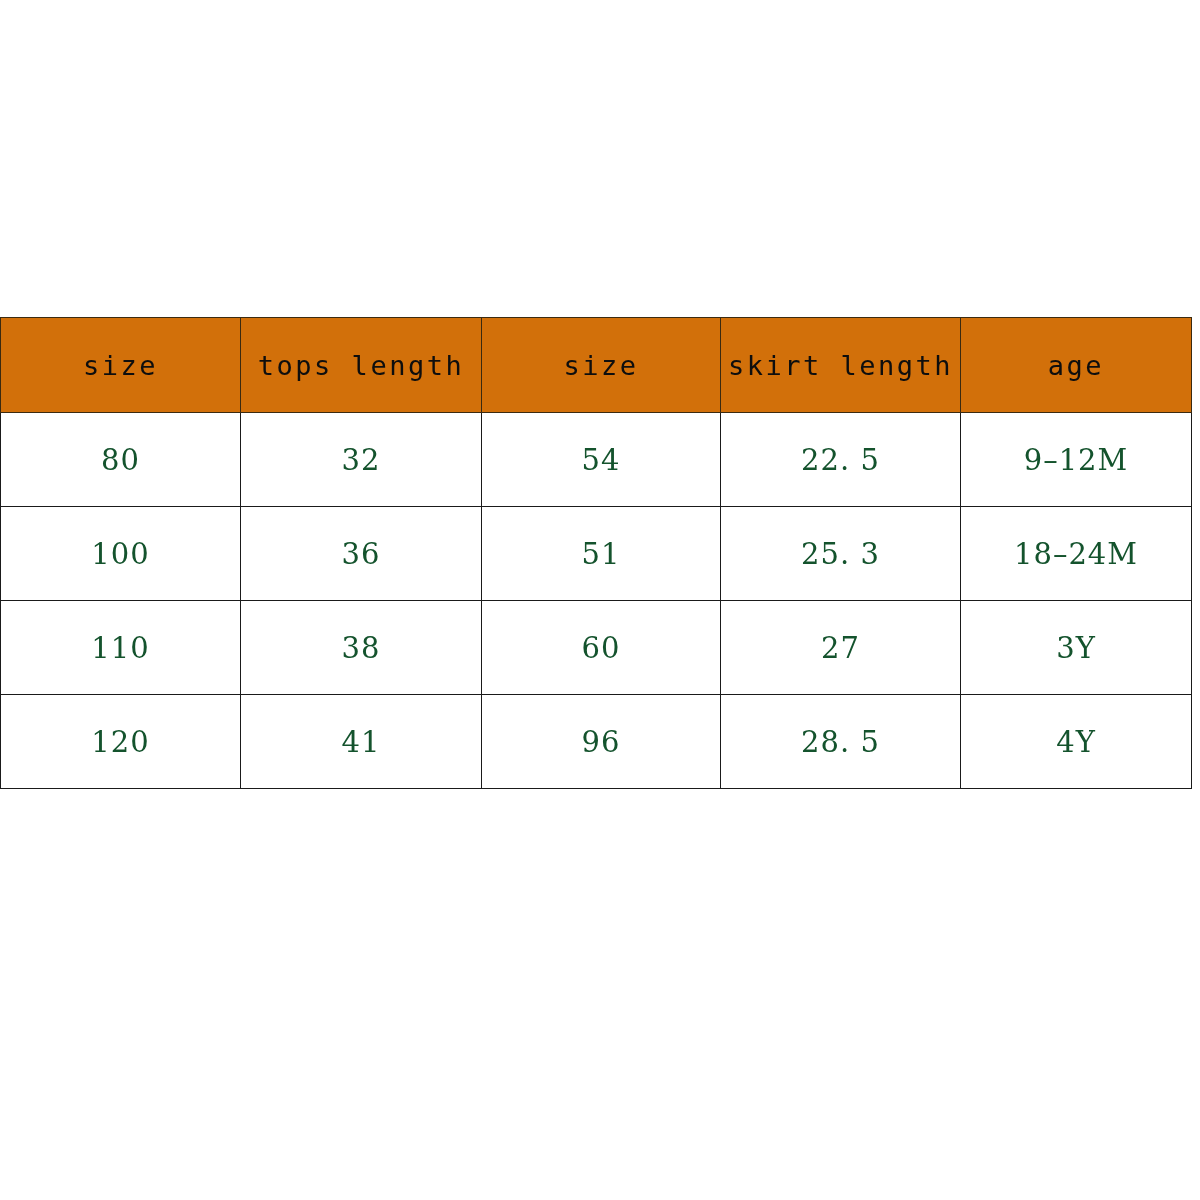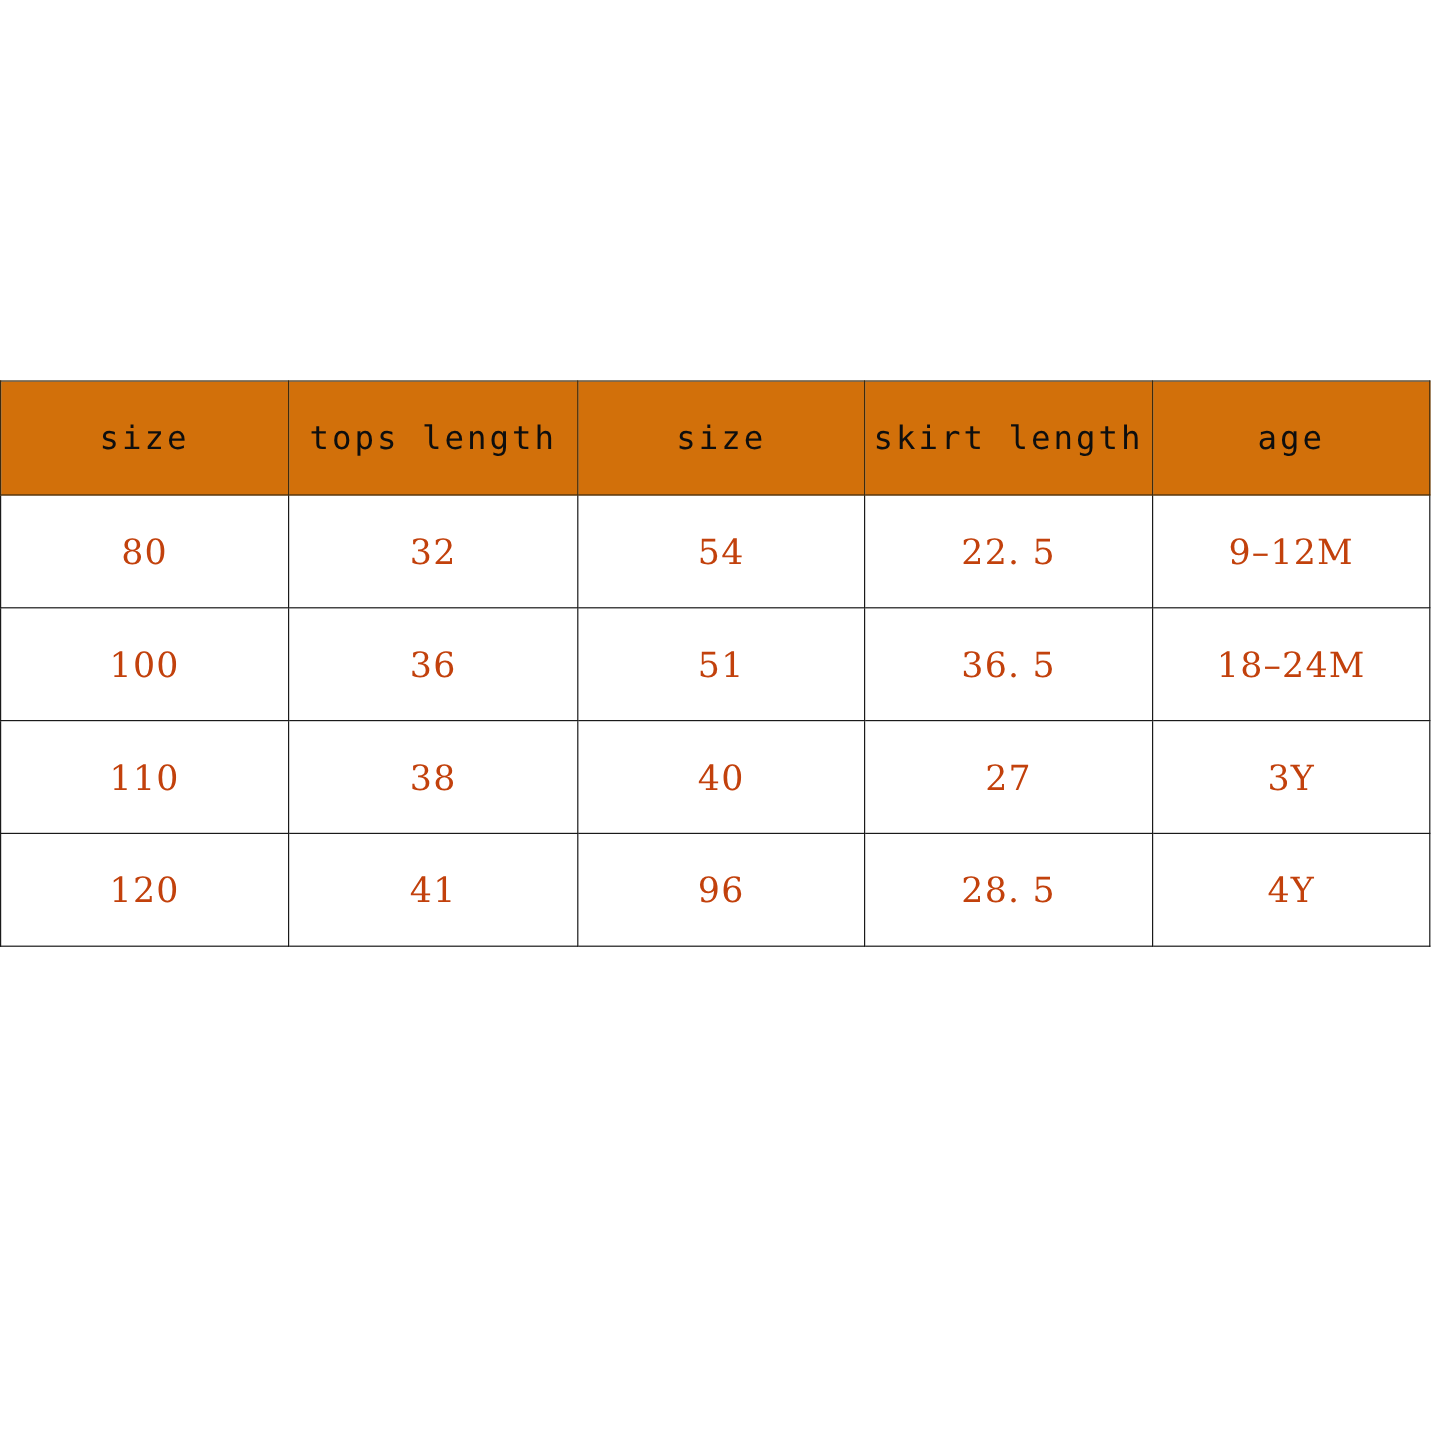--- a/index.html
+++ b/index.html
@@ -41,21 +41,21 @@
   table.size-chart col.c-bust        { width: 239px; }
   table.size-chart col.c-skirt       { width: 240px; }
   table.size-chart col.c-age         { width: 231px; }
 
   table.size-chart th,
   table.size-chart td {
     border: 1px solid #1a1a1a;
     text-align: center;
     vertical-align: middle;
     padding: 0;
-    color: #c2410c;
+    color: #14532d;
   }
 
   table.size-chart thead th {
     background: #d2700a;
     height: 94px;
     font-weight: normal;
     font-size: 27px;
     letter-spacing: 2.5px;
     color: #0e0e0e;
     border-color: #3b2a10;
@@ -141,36 +141,36 @@
           <td>
             <span class="cell-text">100</span>
           </td>
           <td>
             <span class="cell-text">36</span>
           </td>
           <td>
             <span class="cell-text">51</span>
           </td>
           <td>
-            <span class="cell-text">36. 5</span>
+            <span class="cell-text">25. 3</span>
           </td>
           <td>
             <span class="cell-text">18–24M</span>
           </td>
         </tr>
 
         <tr>
           <td>
             <span class="cell-text">110</span>
           </td>
           <td>
             <span class="cell-text">38</span>
           </td>
           <td>
-            <span class="cell-text">40</span>
+            <span class="cell-text">60</span>
           </td>
           <td>
             <span class="cell-text">27</span>
           </td>
           <td>
             <span class="cell-text">3Y</span>
           </td>
         </tr>
 
         <tr>

